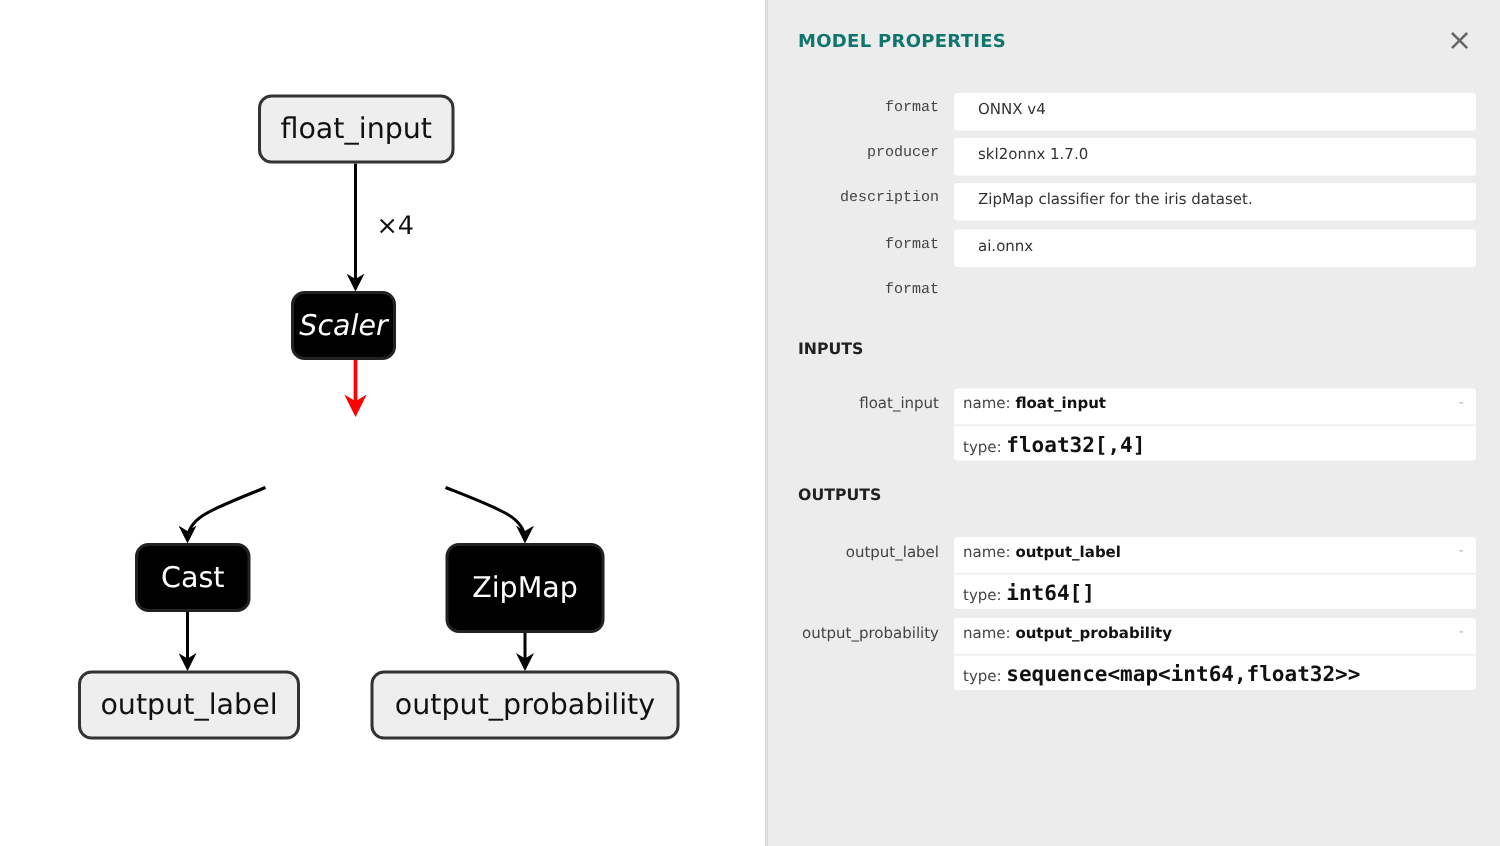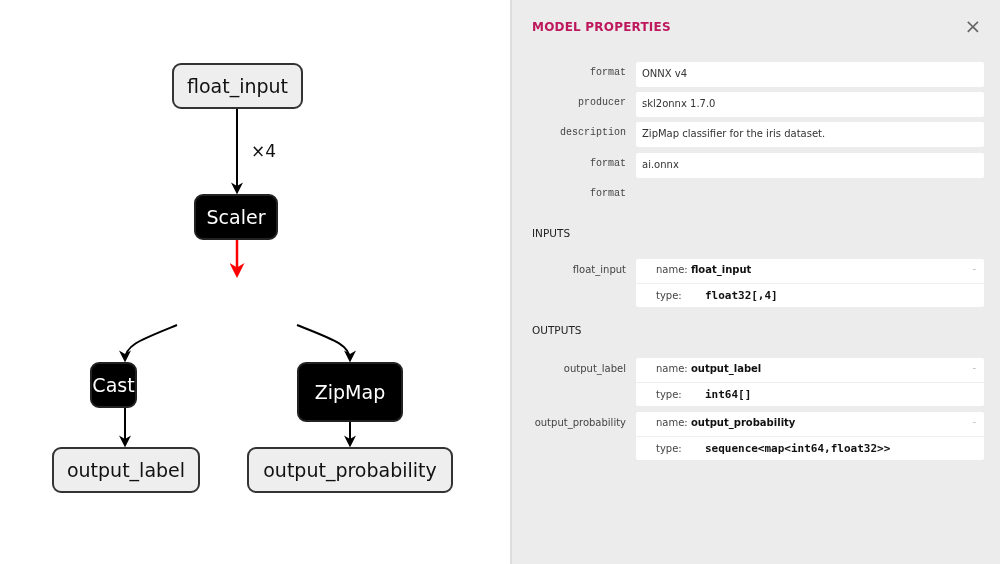--- a/index.html
+++ b/index.html
@@ -12,42 +12,42 @@
   .node { position: absolute; display: flex; align-items: center; justify-content: center;
           font-family: "DejaVu Sans", sans-serif; font-size: 19px; border-radius: 9px; white-space: nowrap; }
   .node.io { background: #eeeeee; border: 2px solid #333333; color: #111111; }
   .node.op { background: #000000; border: 2px solid #222222; color: #ffffff; }
   .edge-label { position: absolute; font-size: 17px; color: #111111; font-family: "DejaVu Sans", sans-serif; }
 
   
   .sidebar { position: absolute; left: 510px; top: 0; width: 490px; height: 564px;
              background: #ececec; border-left: 2px solid #dddddd; }
   .sb-title { position: absolute; left: 20px; top: 20px; font-size: 12px; font-weight: bold;
-              color: #be185d; letter-spacing: 0.2px; font-family: "DejaVu Sans", sans-serif; }
+              color: #0f766e; letter-spacing: 0.2px; font-family: "DejaVu Sans", sans-serif; }
   .sb-close { position: absolute; left: 450px; top: 15px; width: 22px; height: 22px; cursor: pointer;
               color: #666666; font-size: 20px; line-height: 22px; text-align: center; }
-  .section-title { position: absolute; left: 20px; font-size: 10.5px; font-weight: normal; color: #222222;
+  .section-title { position: absolute; left: 20px; font-size: 10.5px; font-weight: bold; color: #222222;
                    font-family: "DejaVu Sans", sans-serif; }
 
   .prop-row { position: absolute; left: 0; width: 490px; height: 25px; }
   .prop-name { position: absolute; left: 0; width: 114px; text-align: right; top: 5px;
                font-size: 10px; color: #444444; font-family: Liberation Mono, monospace; }
   .prop-value { position: absolute; left: 124px; width: 348px; height: 25px; background: #ffffff;
-                font-size: 10px; color: #333333; padding: 6px 6px; font-family: "DejaVu Sans", sans-serif;
+                font-size: 10px; color: #333333; padding: 6px 16px; font-family: "DejaVu Sans", sans-serif;
                 white-space: nowrap; overflow: hidden; border-radius: 2px; }
 
   .arg-row { position: absolute; left: 0; width: 490px; }
   .arg-name { position: absolute; left: 0; width: 114px; text-align: right; top: 5px;
               font-size: 10px; color: #444444; font-family: "DejaVu Sans", sans-serif; }
   .arg-box { position: absolute; left: 124px; width: 348px; background: #ffffff; border-radius: 2px; }
-  .arg-line { height: 24px; padding: 5px 20px; font-size: 10px; color: #444444; position: relative;
+  .arg-line { height: 24px; padding: 5px 6px; font-size: 10px; color: #444444; position: relative;
               white-space: nowrap; font-family: "DejaVu Sans", sans-serif; }
   .arg-line + .arg-line { border-top: 1px solid #eeeeee; }
   .arg-line b { color: #111111; font-weight: bold; }
-  .arg-line code { font-family: "DejaVu Sans Mono", monospace; font-size: 11px; color: #111111; font-weight: bold; margin-left: 20px; }
+  .arg-line code { font-family: "DejaVu Sans Mono", monospace; font-size: 14px; color: #111111; font-weight: bold; }
   .arg-toggle { position: absolute; right: 8px; top: 4px; color: #bbbbbb; font-size: 10px; cursor: pointer; }
 </style>
 </head>
 <body>
 
 <div class="graph">
   <svg width="510" height="564">
     <defs>
       <marker id="arrowBlack" viewBox="0 0 10 10" refX="8" refY="5" markerWidth="6" markerHeight="6" orient="auto">
         <path d="M0,0 L10,5 L0,10 L3,5 Z" fill="#000"></path>
@@ -67,24 +67,24 @@
 
     <path d="M125,408 L125,445" stroke="#000" stroke-width="2" fill="none" marker-end="url(#arrowBlack)"></path>
 
     <path d="M350,408 L350,445" stroke="#000" stroke-width="2" fill="none" marker-end="url(#arrowBlack)"></path>
   </svg>
 
   <div class="node io" style="left:172px; top:63px; width:131px; height:46px;">float_input</div>
 
   <div class="edge-label" style="left:251px; top:141px;">×4</div>
 
-  <div class="node op" style="left:194px; top:194px; width:84px; height:46px;">Scaler</div>
+  <div class="node op" style="left:194px; top:194px; width:70px; height:46px;font-style:italic;">Scaler</div>
 
 
-  <div class="node op" style="left:90px; top:362px; width:47px; height:46px;">Cast</div>
+  <div class="node op" style="left:90px; top:362px; width:77px; height:46px;">Cast</div>
 
   <div class="node op" style="left:297px; top:362px; width:106px; height:60px;">ZipMap</div>
 
   <div class="node io" style="left:52px; top:447px; width:148px; height:46px;">output_label</div>
 
   <div class="node io" style="left:247px; top:447px; width:206px; height:46px;">output_probability</div>
 </div>
 
 <div class="sidebar">
   <div class="sb-title">MODEL PROPERTIES</div>

